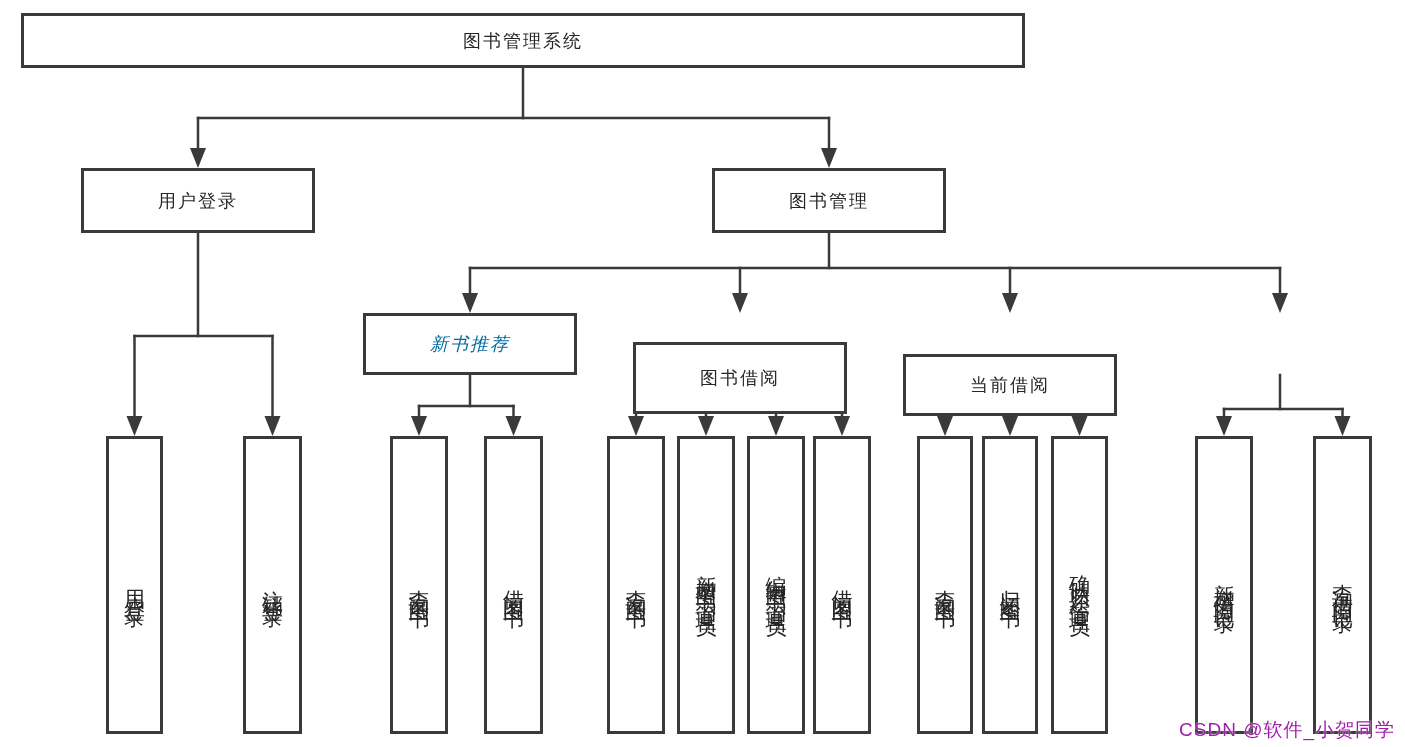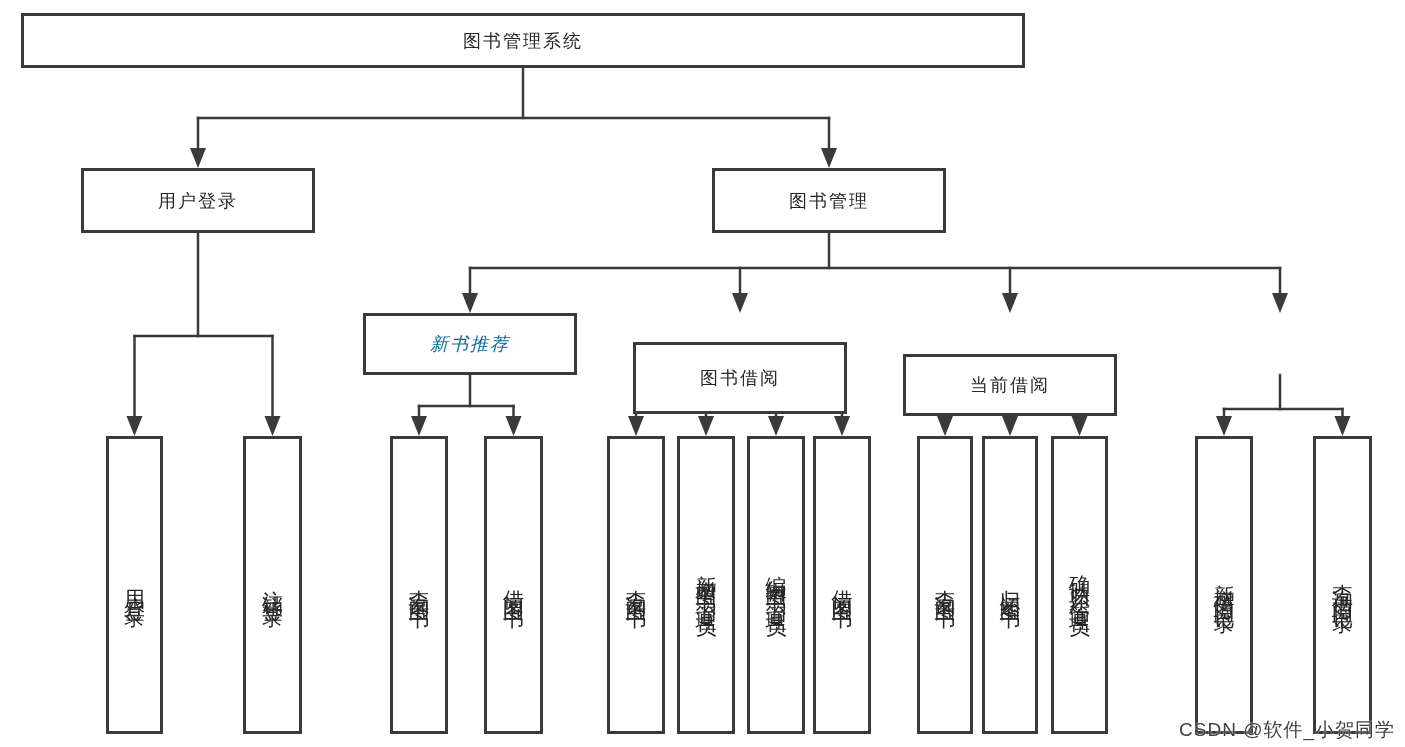--- a/index.html
+++ b/index.html
@@ -15,21 +15,21 @@
     display:flex;align-items:center;justify-content:center;
   }
   .node .lbl{
     font-size:18px;color:#262626;letter-spacing:2px;white-space:nowrap;
   }
   .node.v .lbl{
     writing-mode:vertical-rl;letter-spacing:6px;font-size:21px;white-space:normal;
   }
   .watermark{
     position:absolute;right:10px;bottom:4px;z-index:5;
-    font-size:19px;color:#404040;letter-spacing:1px;
+    font-size:19px;color:#a21caf;letter-spacing:1px;
     text-shadow:0 0 2px #ffffff;pointer-events:none;white-space:nowrap;
   }
 </style>
 </head>
 <body>
 
 <div class="stage">
   <svg id="connectors" viewBox="0 0 1405 747" xmlns="http://www.w3.org/2000/svg">
       <line x1="523" y1="68" x2="523" y2="118" stroke="#3a3a3a" stroke-width="2.5" stroke-linecap="square"></line>
       <line x1="198" y1="118" x2="829" y2="118" stroke="#3a3a3a" stroke-width="2.5" stroke-linecap="square"></line>

